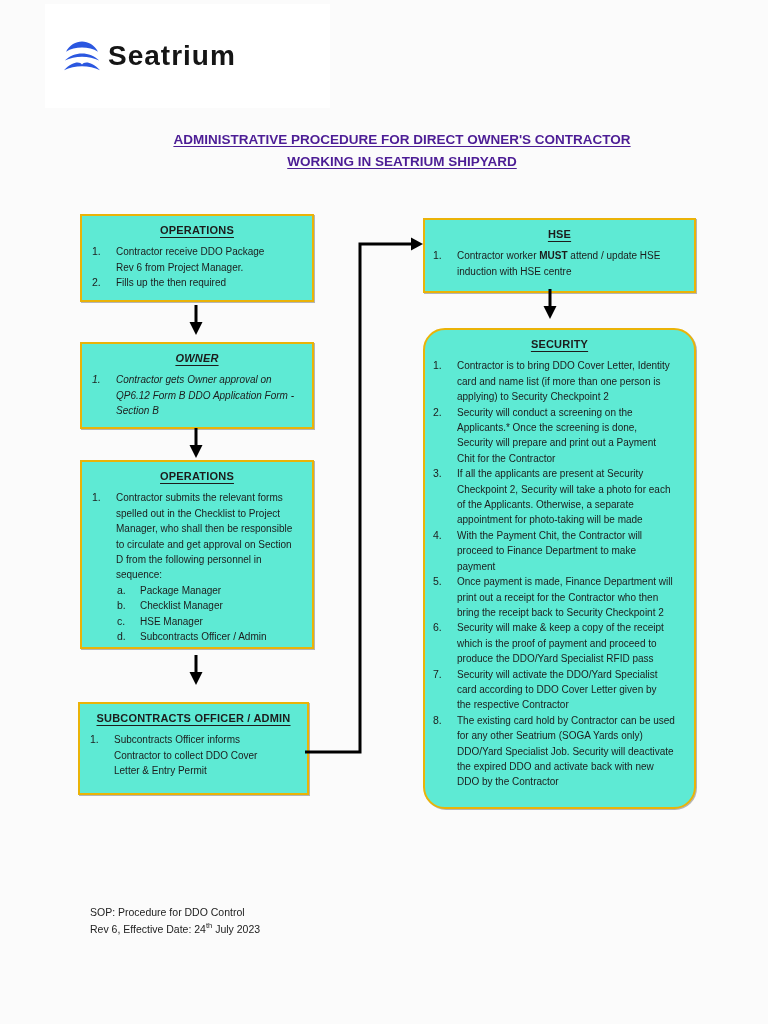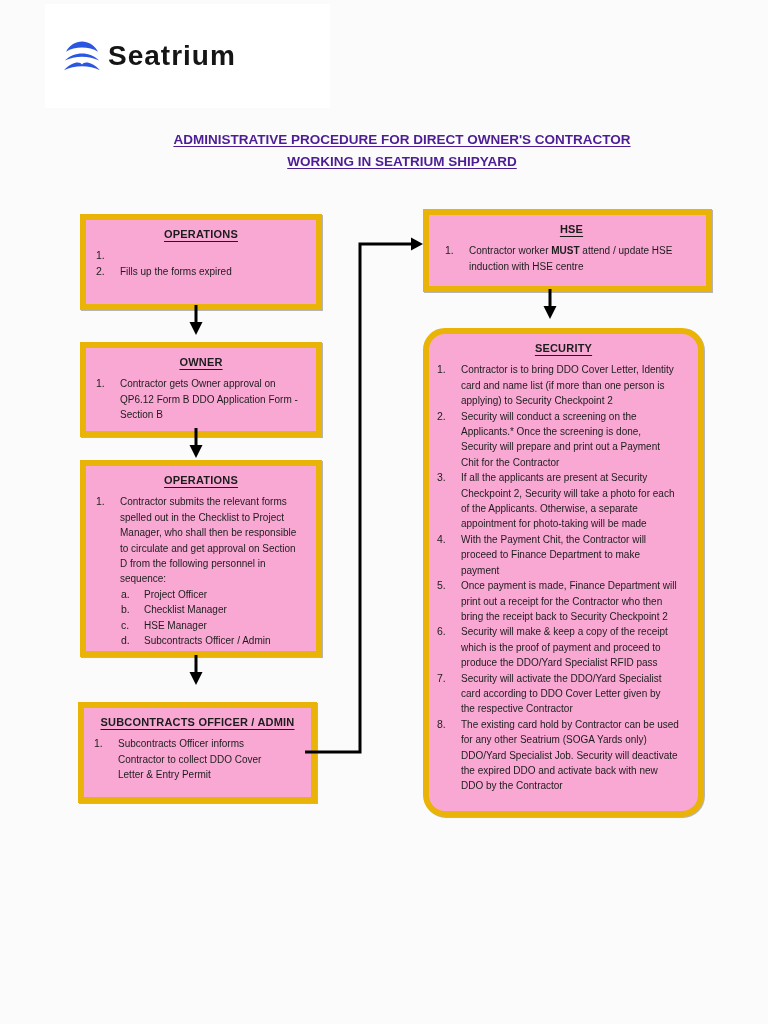--- a/index.html
+++ b/index.html
@@ -8,21 +8,21 @@
     position:relative;width:768px;height:1024px;margin:0 auto;
     background:#fbfbfb;color:#1a1a1a;
     font-family:"Liberation Sans", sans-serif;overflow:hidden;
   }
   .logo-block{position:absolute;left:45px;top:4px;width:285px;height:104px;background:#ffffff;}
   .logo-icon{position:absolute;left:17px;top:29px;width:40px;height:44px;}
   .brand-name{position:absolute;left:63px;top:36px;font-size:28px;font-weight:600;letter-spacing:1px;color:#151515;}
   .doc-title{position:absolute;left:36px;top:129px;width:732px;text-align:center;
     font-weight:700;font-size:13.5px;line-height:22px;color:#4c1d95;}
   .doc-title .tline{text-decoration:underline;text-underline-offset:2px;}
-  .box{position:absolute;border:6px solid #eab308;background:#f9a8d4;
+  .box{position:absolute;border:2px solid #eab308;background:#5eead4;
     box-shadow:1px 1px 0 rgba(0,0,0,0.28);font-size:10px;line-height:15.4px;color:#1c1c1c;}
   .box-title{text-align:center;font-weight:700;font-size:11px;margin:7px 6px 6px;
     text-decoration:underline;text-underline-offset:3px;letter-spacing:.2px;}
   .row{display:flex;align-items:flex-start;}
   .row .num{flex:0 0 24px;margin-left:10px;font-size:10.5px;}
   .row .txt{flex:1;white-space:pre-line;padding-right:4px;}
   .subrow{display:flex;margin-left:35px;}
   .subrow .num{flex:0 0 23px;margin-left:0;font-size:10.5px;}
   .box-sec .row .num{margin-left:8px;}
   .b{font-weight:700;}
@@ -47,28 +47,30 @@
 
   <div class="doc-title">
     <span class="tline">ADMINISTRATIVE PROCEDURE FOR DIRECT OWNER'S CONTRACTOR</span><br>
     <span class="tline">WORKING IN SEATRIUM SHIPYARD</span>
   </div>
 
   <div class="box" style="left:80px;top:214px;width:230px;height:84px;">
     <div class="box-title">OPERATIONS</div>
     <div class="row">
       <span class="num">1.</span>
+      <span class="txt">Contractor receive DDO Package
+Rev 6 from Project Manager.</span>
     </div>
     <div class="row">
       <span class="num">2.</span>
-      <span class="txt">Fills up the forms expired</span>
-    </div>
-  </div>
-
-  <div class="box" style="left:80px;top:342px;width:230px;height:83px;">
+      <span class="txt">Fills up the then required</span>
+    </div>
+  </div>
+
+  <div class="box" style="left:80px;top:342px;width:230px;height:83px;font-style:italic;">
     <div class="box-title">OWNER</div>
     <div class="row">
       <span class="num">1.</span>
       <span class="txt">Contractor gets Owner approval on
 QP6.12 Form B DDO Application Form -
 Section B</span>
     </div>
   </div>
 
   <div class="box" style="left:80px;top:460px;width:230px;height:185px;">
@@ -77,21 +79,21 @@
       <span class="num">1.</span>
       <span class="txt">Contractor submits the relevant forms
 spelled out in the Checklist to Project
 Manager, who shall then be responsible
 to circulate and get approval on Section
 D from the following personnel in
 sequence:</span>
     </div>
     <div class="subrow">
       <span class="num">a.</span>
-      <span class="txt">Project Officer</span>
+      <span class="txt">Package Manager</span>
     </div>
     <div class="subrow">
       <span class="num">b.</span>
       <span class="txt">Checklist Manager</span>
     </div>
     <div class="subrow">
       <span class="num">c.</span>
       <span class="txt">HSE Manager</span>
     </div>
     <div class="subrow">
@@ -103,21 +105,21 @@
   <div class="box" style="left:78px;top:702px;width:227px;height:89px;">
     <div class="box-title">SUBCONTRACTS OFFICER / ADMIN</div>
     <div class="row">
       <span class="num">1.</span>
       <span class="txt">Subcontracts Officer informs
 Contractor to collect DDO Cover
 Letter &amp; Entry Permit</span>
     </div>
   </div>
 
-  <div class="box" style="left:423px;top:209px;width:269px;height:71px;padding-left:8px;">
+  <div class="box" style="left:423px;top:218px;width:269px;height:71px;">
     <div class="box-title">HSE</div>
     <div class="row">
       <span class="num" style="margin-left:8px;">1.</span>
       <span class="txt"><span>Contractor worker </span><span class="b">MUST</span><span> attend / update HSE
 induction with HSE centre</span></span>
     </div>
   </div>
 
   <div class="box box-sec" style="left:423px;top:328px;width:269px;height:477px;border-radius:22px;">
     <div class="box-title">SECURITY</div>
@@ -190,14 +192,18 @@
   <svg class="dn-arrow" style="left:542px;top:289px;" viewBox="0 0 16 30">
     <line x1="8" y1="0" x2="8" y2="19" stroke="#000" stroke-width="3"></line>
     <polygon points="1.5,17 14.5,17 8,30" fill="#000"></polygon>
   </svg>
 
   <svg class="connector" viewBox="0 0 768 1024">
     <path d="M305,752 L360,752 L360,244 L411,244" fill="none" stroke="#000" stroke-width="3"></path>
     <polygon points="411,237.5 411,250.5 423,244" fill="#000"></polygon>
   </svg>
 
+  <div class="doc-footer">
+    <div>SOP: Procedure for DDO Control</div>
+    <div><span>Rev 6, Effective Date: 24</span><sup>th</sup><span> July 2023</span></div>
+  </div>
 
 </div>
 
 </body></html>

